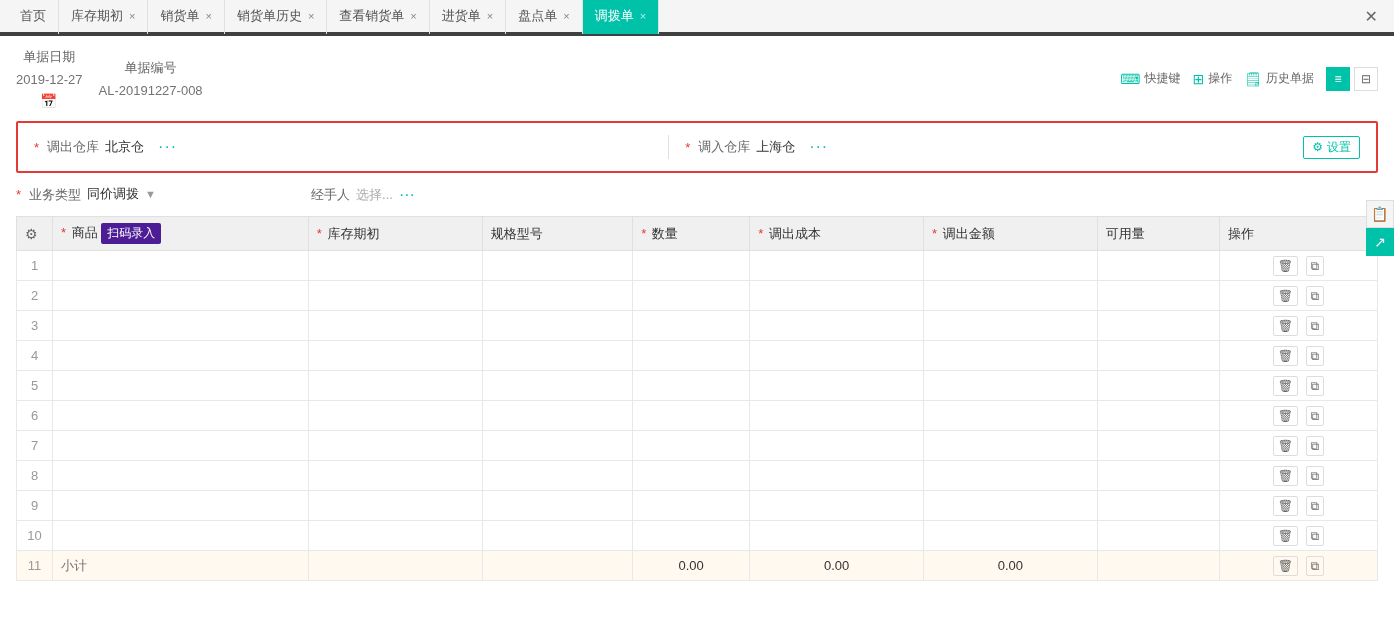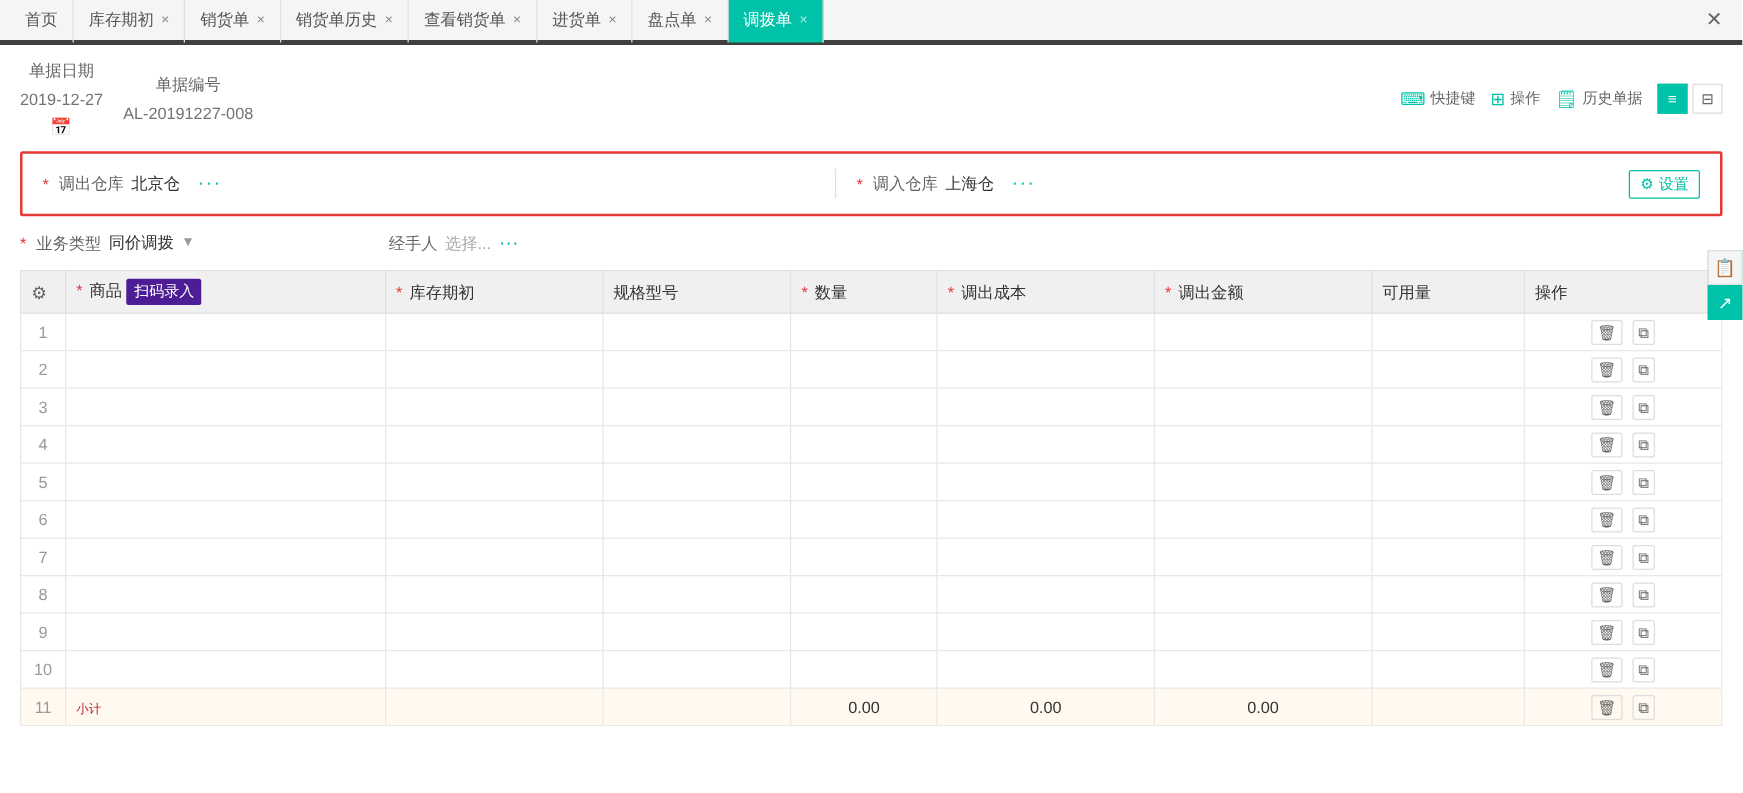--- a/index.html
+++ b/index.html
@@ -167,21 +167,21 @@
       padding: 2px 6px;
       font-size: 12px;
       cursor: pointer;
       white-space: nowrap;
       text-align: center;
     }
     .th-settings { width: 36px; text-align: center; }
     .gear-icon { color: #666; cursor: pointer; font-size: 14px; }
     .op-cell { text-align: center; white-space: nowrap; }
     .op-btn { background: none; border: 1px solid #ddd; cursor: pointer; padding: 2px 4px; margin: 0 2px; font-size: 12px; color: #666; border-radius: 2px; }
-    .subtotal-label { color: #b91c1c; font-size: 10px; }
+    .subtotal-label { color: #737373; font-size: 13px; }
     .subtotal-value { color: #333; text-align: center; margin-top: 12px; }
     
     
     .table-scroll { overflow-x: auto; overflow-y: auto; max-height: 420px; }
 
     
     .right-float {
       position: fixed;
       right: 0;
       top: 200px;

